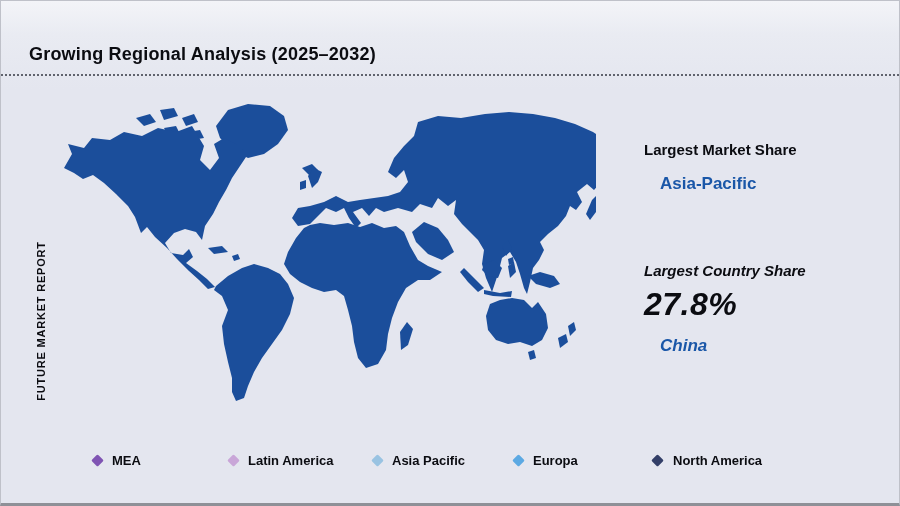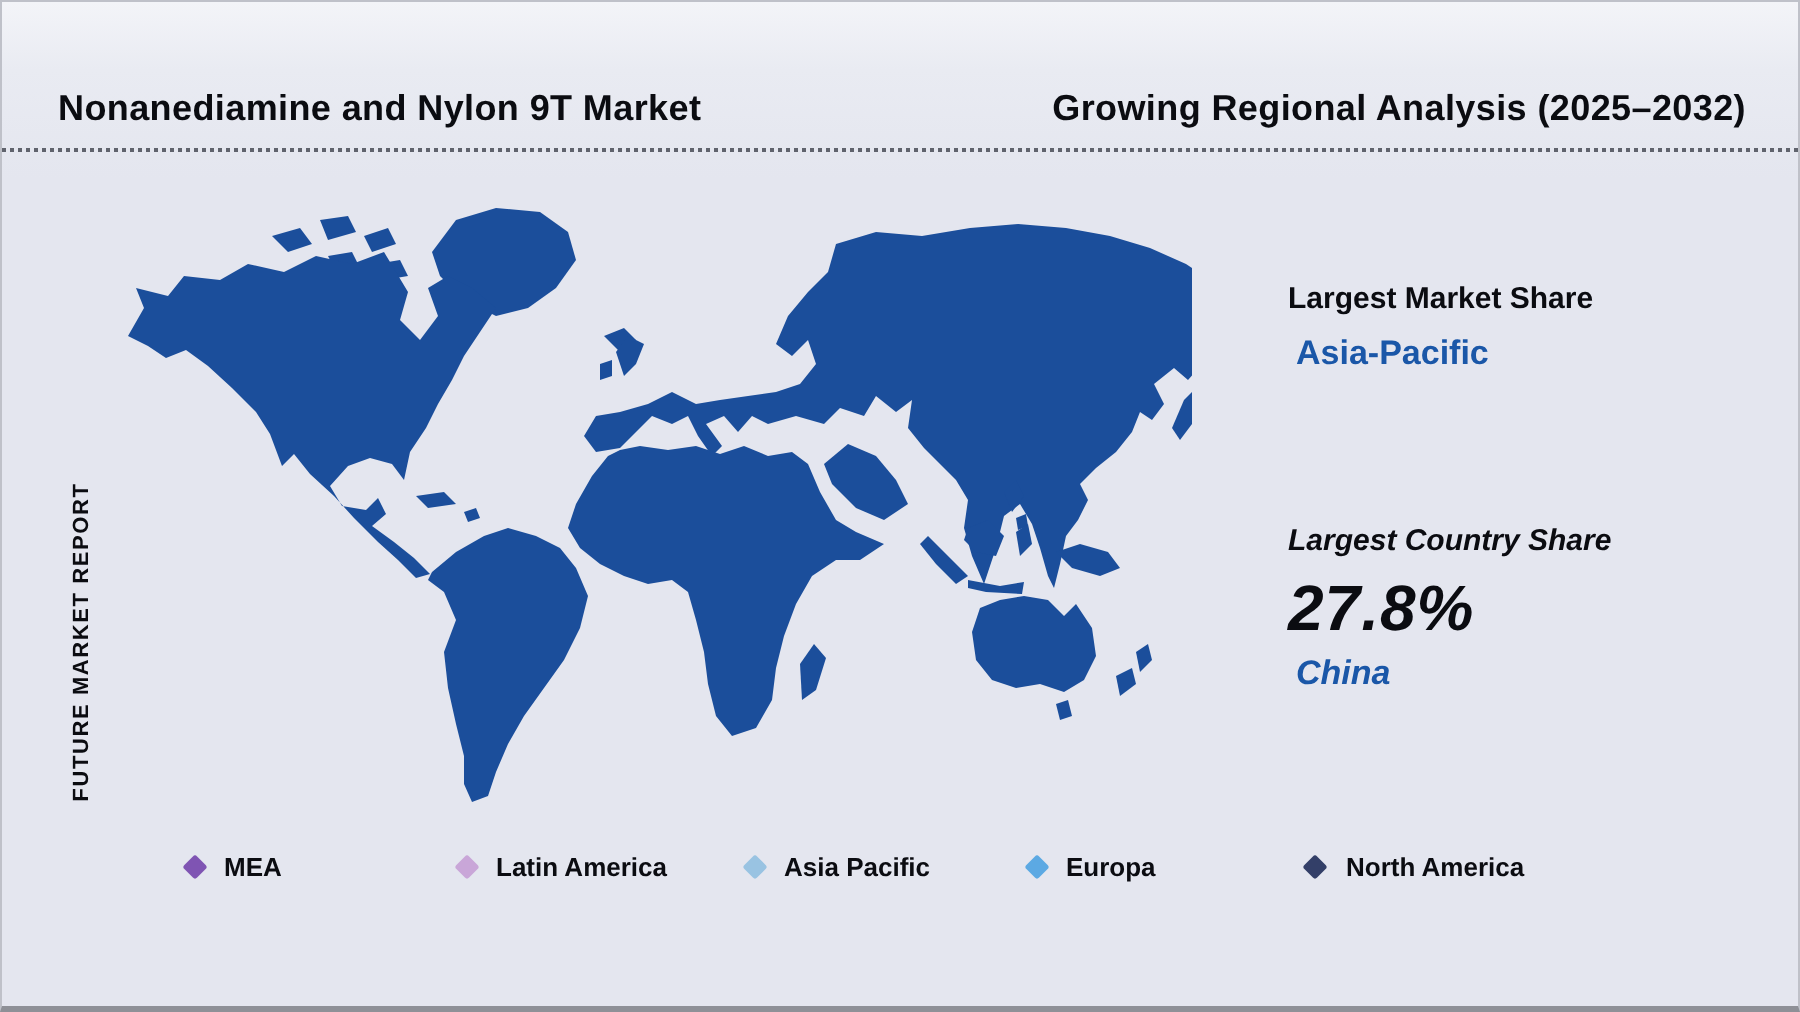--- a/index.html
+++ b/index.html
@@ -23,38 +23,37 @@
     transform:rotate(-90deg); display:flex; align-items:center; justify-content:center;
     font-size:11px; font-weight:700; letter-spacing:.8px; white-space:nowrap;
   }
   .map{position:absolute; left:55px; top:95px; width:540px; height:310px;}
   .stats{position:absolute; left:643px; top:140px; width:240px;}
   .stat-block{position:absolute; left:0;}
   .stat-block.first{top:0;}
   .stat-block.second{top:121px;font-style:italic;}
   .stat-label{font-size:15px; font-weight:700; margin:0 0 9px 0; white-space:nowrap;}
   .stat-value{font-size:32px; font-weight:700; line-height:1; margin:0 0 7px 0; letter-spacing:.5px;}
-  .stat-region{font-size:17px; font-weight:700; margin:4px; white-space:nowrap;}
-  .legend{position:absolute; left:0; top:422px; width:772px; height:20px;padding-left:40px;}
+  .stat-region{font-size:17px; font-weight:700; margin:16px; white-space:nowrap;}
+  .legend{position:absolute; left:0; top:449px; width:772px; height:20px;padding-left:40px;}
   .legend-item{position:absolute; top:0; display:flex; align-items:center; gap:10px; height:20px;}
   .legend-item.i0{left:92px;}
   .legend-item.i1{left:228px;}
   .legend-item.i2{left:372px;}
   .legend-item.i3{left:513px;text-align:right;}
   .legend-item.i4{left:652px;gap:11px;}
   .legend-marker{width:9px; height:9px; transform:rotate(45deg); border-radius:1.5px; flex:0 0 auto;}
   .legend-label{font-size:13px; font-weight:700; white-space:nowrap;}
 </style>
 </head>
 <body>
 
 <div class="canvas">
 
   <div class="header">
-    <div class="title">Nonanediamine and Nylon 9T Market</div>
     <div class="title">Growing Regional Analysis (2025–2032)</div>
   </div>
 
   <div class="brand">
     <div class="brand-text">FUTURE MARKET REPORT</div>
   </div>
 
   <svg class="map" viewBox="0 0 540 310" aria-hidden="true">
     <g stroke="none" style="fill: rgb(27, 78, 155);">
 

